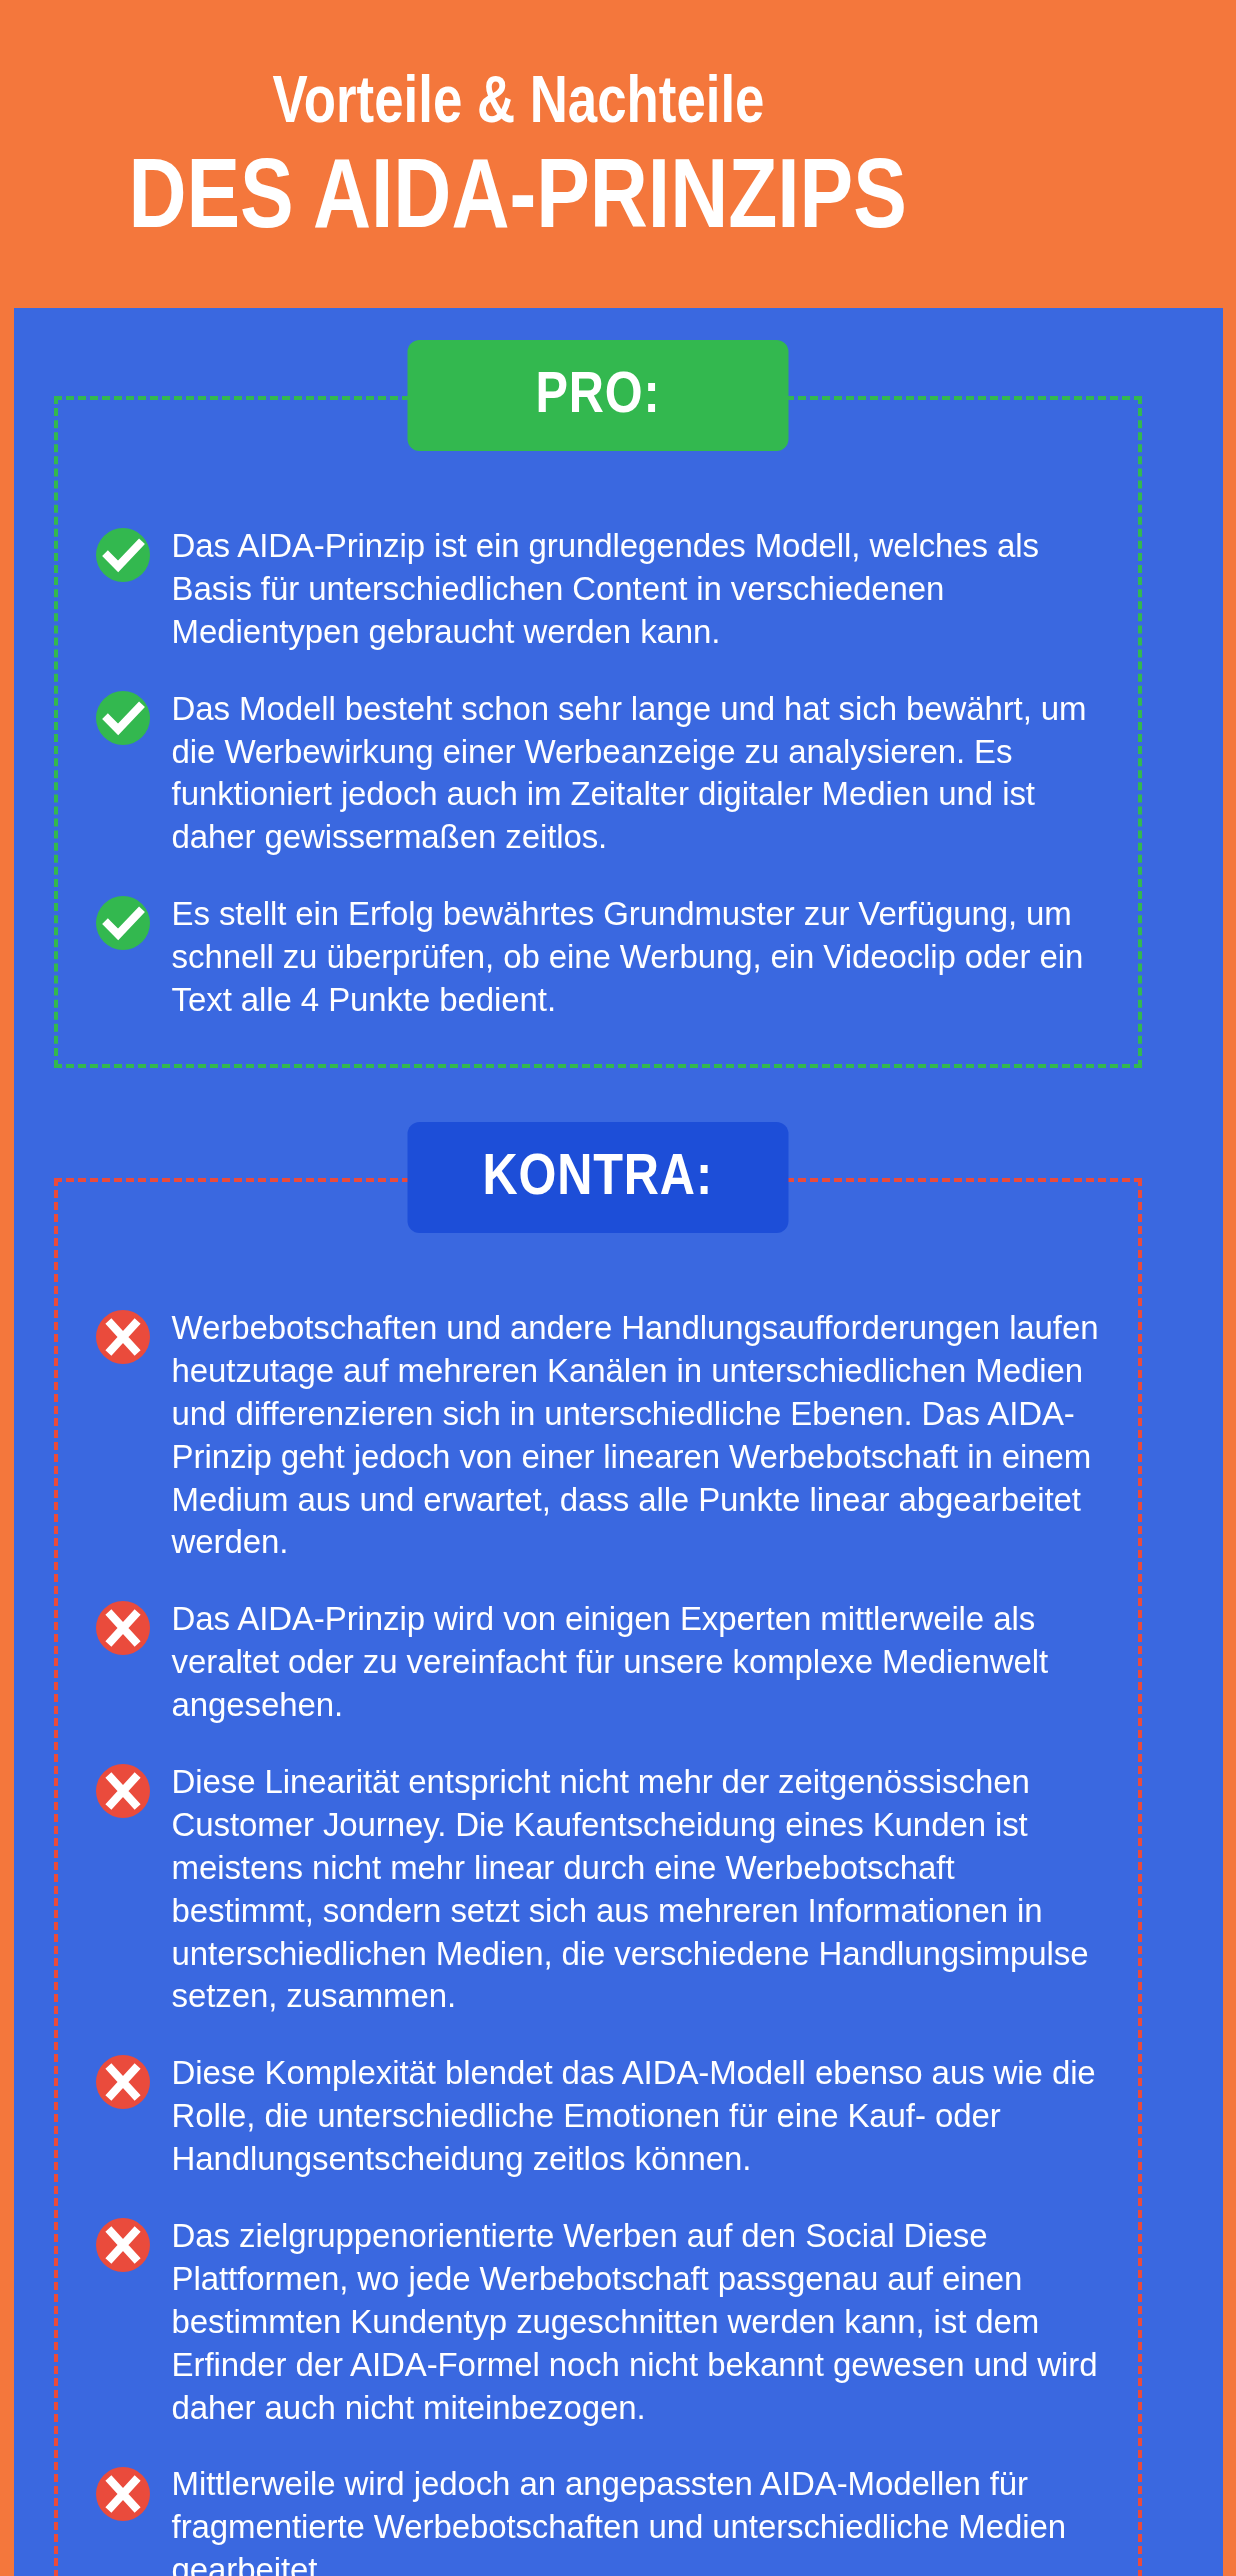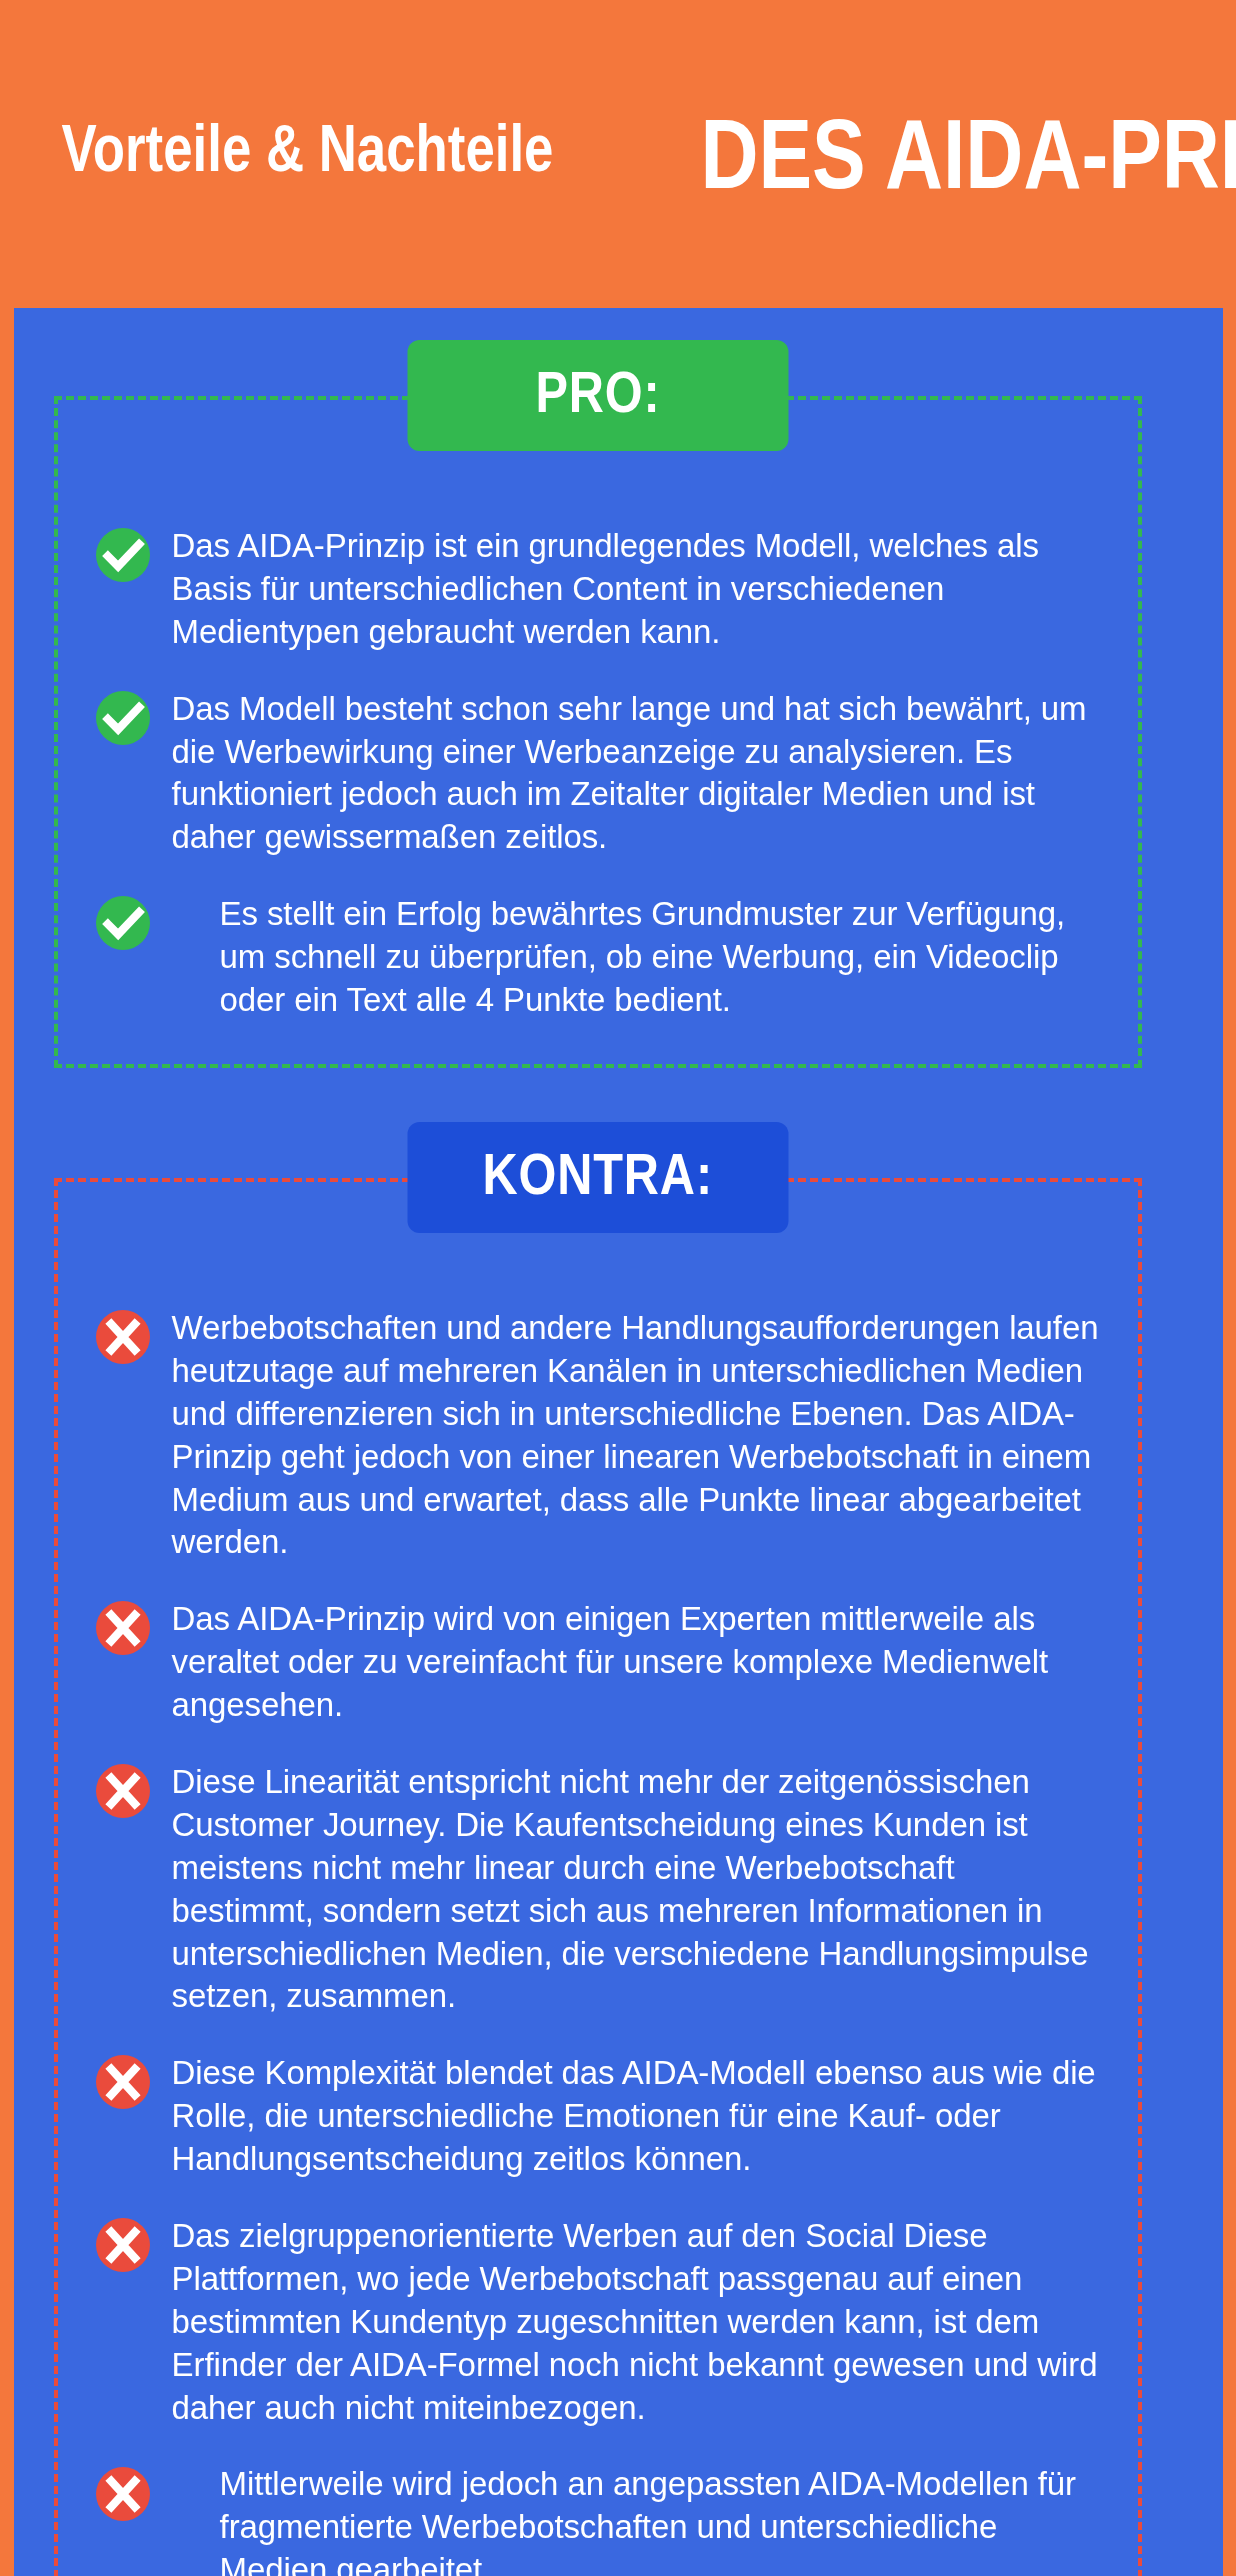--- a/index.html
+++ b/index.html
@@ -13,22 +13,22 @@
 
   
   #poster{
     position:absolute; inset:0;
     background:#F4773C;
   }
 
   
   #header{
     position:absolute; left:0; top:0; width:1036px; height:308px;
-    display:flex; flex-direction:row;
-    align-items:center; 
+    display:flex; flex-direction:column;
+    align-items:center; justify-content:center;
     color:#ffffff;
   }
   #title-line1{
     font-size:66px;
     line-height:1.0;
     font-weight:700;
     letter-spacing:0px;
     transform:scaleX(.80);
     transform-origin:center;
     white-space:nowrap;
@@ -97,21 +97,21 @@
   .items{
     position:relative;
     padding:129px 41px 46px 42px;
     z-index:2;
   }
   .item{
     display:flex;
     align-items:flex-start;
     margin-bottom:34px;
   }
-  .item:last-child{ margin-bottom:0;gap:48px; }
+  .item:last-child{ margin-bottom:0; }
 
   .badge{
     flex:0 0 auto;
     width:54px; height:54px;
     border-radius:50%;
     position:relative;
     margin-right:21.6px;
     margin-top:3.1px;
   }
   .badge.ok{ background:#33B84F; }

